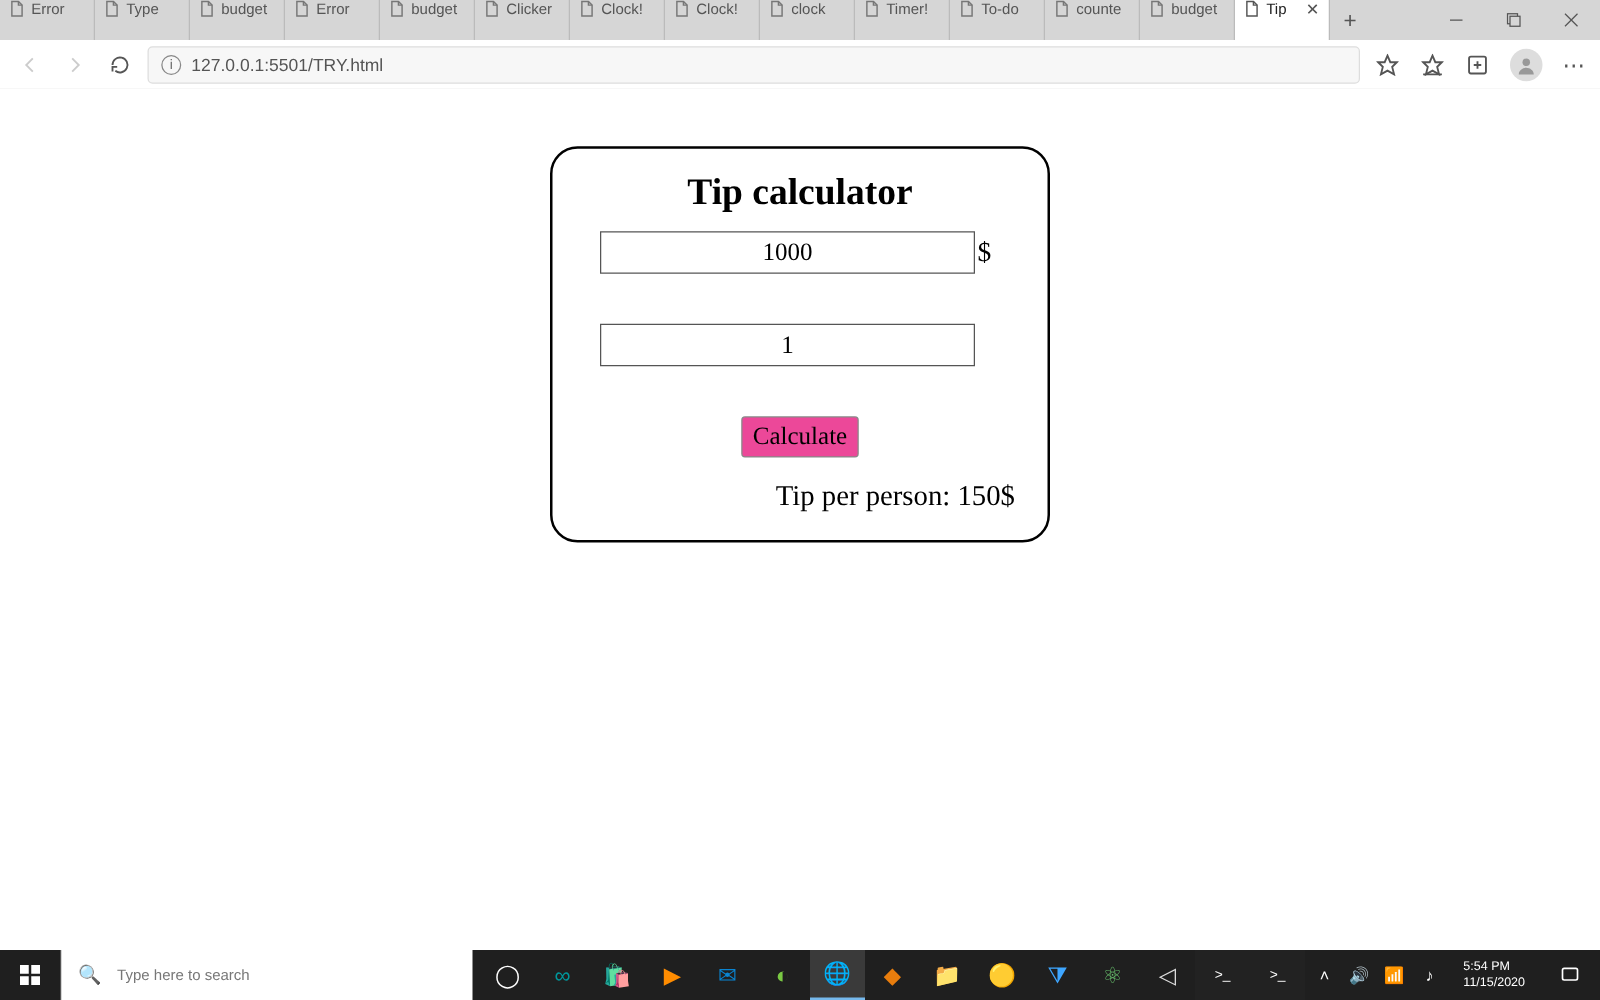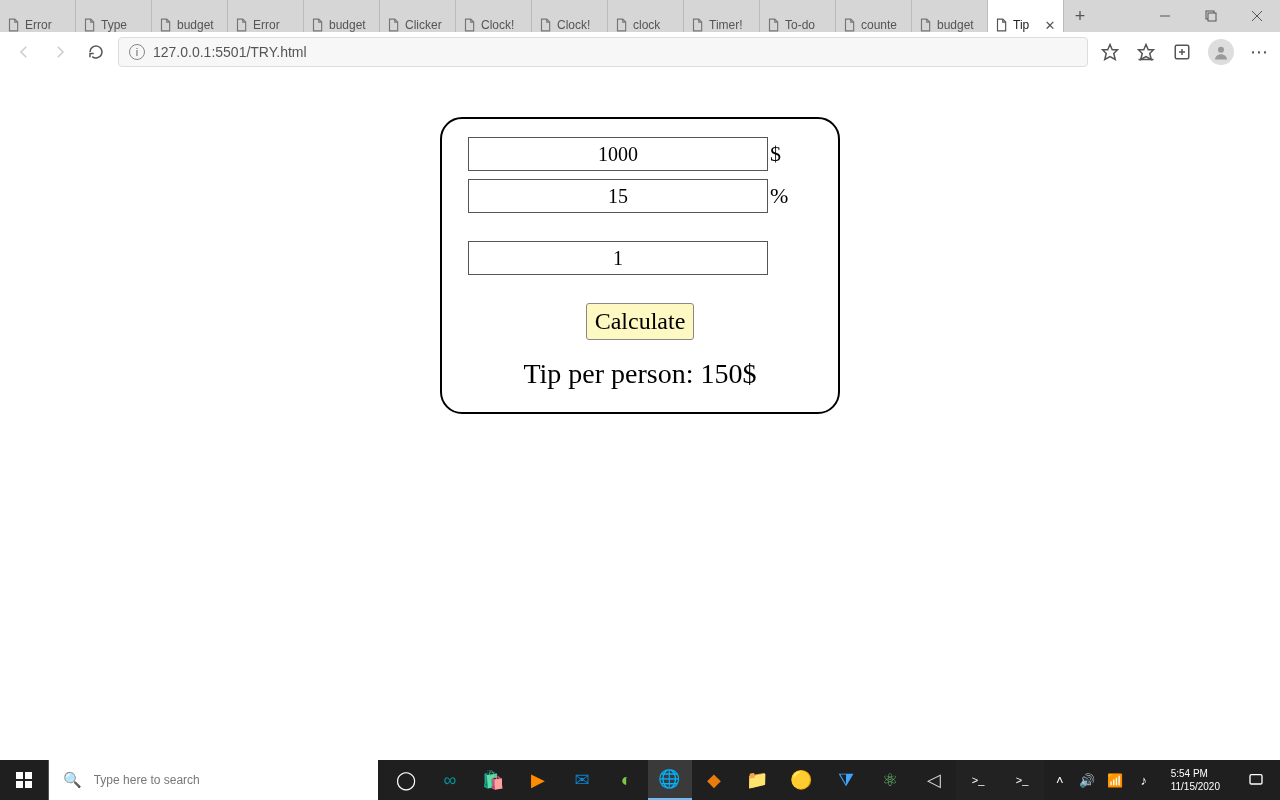--- a/index.html
+++ b/index.html
@@ -23,21 +23,21 @@
   .tabstrip {
     display: flex;
     align-items: stretch;
     height: 32px;
     background: #d6d6d6;
     font-size: 12px;
     color: #555;
   }
   .tab {
     display: flex;
-    align-items: flex-end;
+    align-items: flex-start;
     gap: 5px;
     padding: 0 6px;
     border-right: 1px solid #bbb;
     width: 76px;
     flex: 0 0 auto;
     background: #d6d6d6;
     overflow: hidden;
     white-space: nowrap;
   }
   .tab.active {
@@ -145,50 +145,52 @@
     font-size:30px;
     font-weight:700;
   }
   .calc-card .label {
     font-size:20px;
     margin:16px 0 16px;
   }
   .inputline {
     display:flex;
     align-items:center;
+    justify-content:center;
     gap:2px;
-    margin-bottom:8px;
+    margin-bottom:20px;
   }
   .inputline input {
     width:300px;
     height:34px;
     border:1px solid #555;
     font-size:20px;
     text-align:center;
     font-family:inherit;
     padding:0;
   }
   .inputline .unit {
     font-size:22px;
     width:18px;
     text-align:left;
   }
   .spacer { height:20px; }
   .calc-btn {
     font-family:inherit;
-    font-size:24px;
+    font-size:20px;
     padding:4px 8px;
-    background:#fef9c3;
+    background:#ec4899;
     border:1px solid #888;
     border-radius:3px;
     cursor:pointer;
   }
   .result {
-    font-size:28px;
+    font-size:23px;
     margin-top:18px;
+    text-align:right;
   }
 
   
   .taskbar {
     position:absolute;
     left:0;right:0;bottom:0;
     height:40px;
     background:#1f1f1f;
     display:flex;
     align-items:center;
@@ -432,30 +434,27 @@
             <path d="M4 22c0-4 4-7 8-7s8 3 8 7"></path>
           </svg>
         </div>
       <div class="ic" style="font-size:18px;letter-spacing:2px;">⋯</div>
     </div>
   </div>
 </div>
 
 <div class="viewport">
   <div class="calc-card">
+    <h1>Tip calculator</h1>
 
     <div class="inputline">
       <input type="text" value="1000" style="">
       <span class="unit">$</span>
     </div>
 
-    <div class="inputline">
-      <input type="text" value="15" style="">
-      <span class="unit">%</span>
-    </div>
 
     <div class="spacer"></div>
 
     <div class="inputline">
       <input type="text" value="1" style="">
       <span class="unit"></span>
     </div>
 
     <div class="spacer"></div>
 

